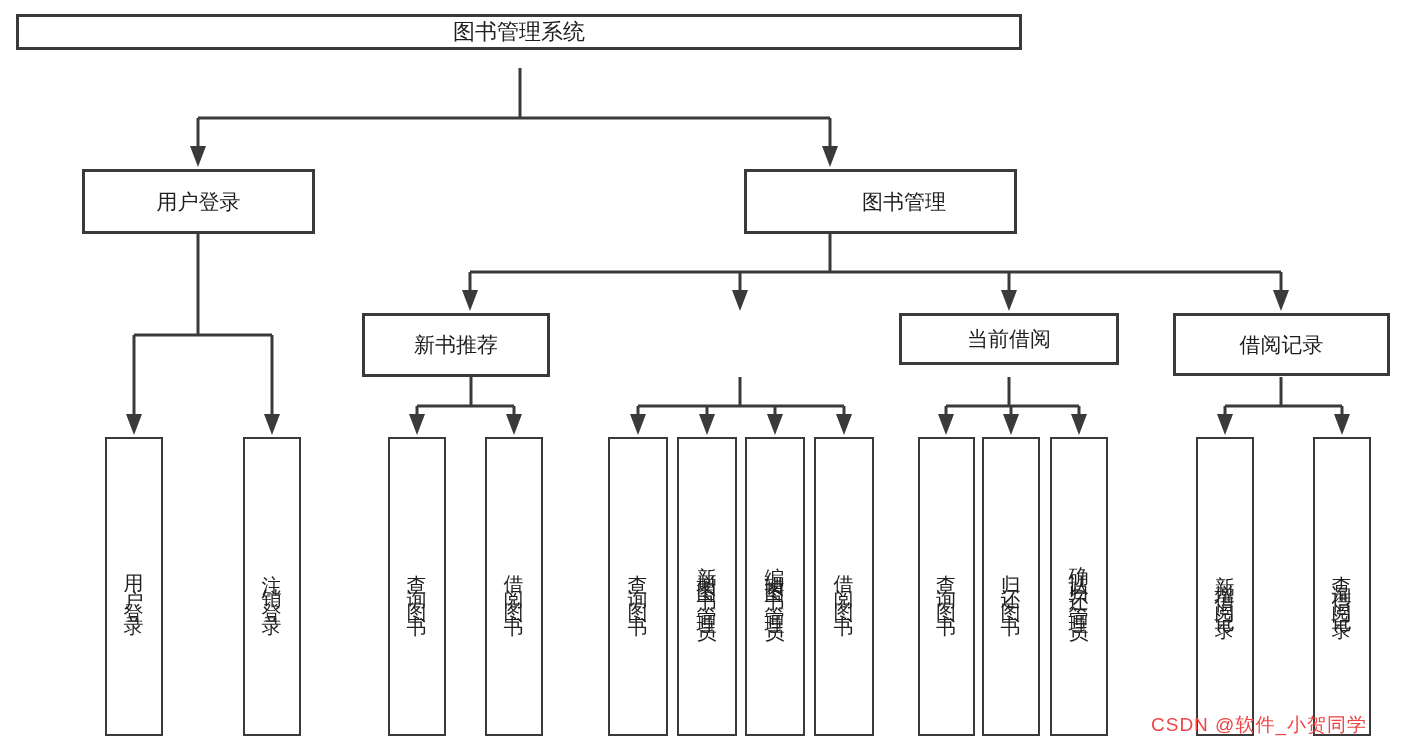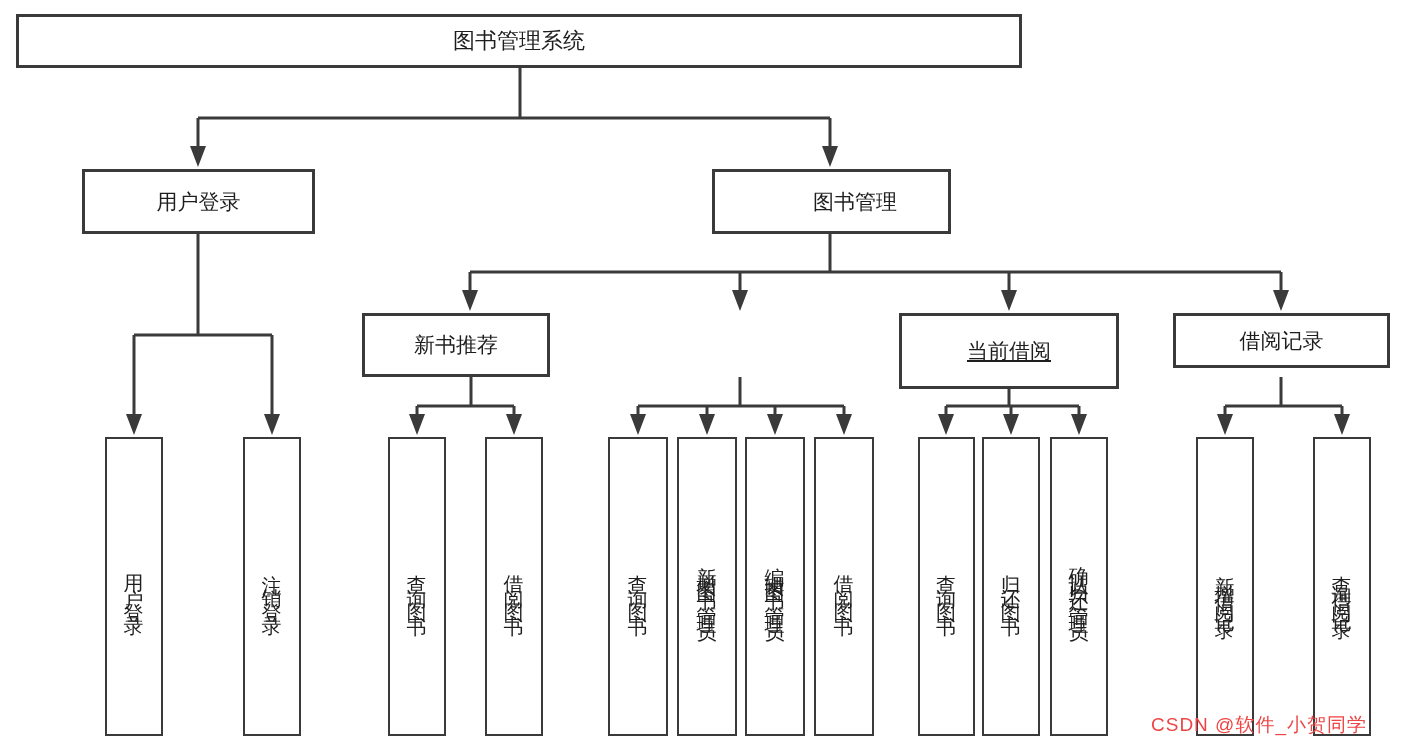--- a/index.html
+++ b/index.html
@@ -79,38 +79,38 @@
       M1001 290 L1017 290 L1009 311 Z  M1273 290 L1289 290 L1281 311 Z
       M126 414 L142 414 L134 435 Z  M264 414 L280 414 L272 435 Z
       M409 414 L425 414 L417 435 Z  M506 414 L522 414 L514 435 Z
       M630 414 L646 414 L638 435 Z  M699 414 L715 414 L707 435 Z
       M767 414 L783 414 L775 435 Z  M836 414 L852 414 L844 435 Z
       M938 414 L954 414 L946 435 Z  M1003 414 L1019 414 L1011 435 Z
       M1071 414 L1087 414 L1079 435 Z
       M1217 414 L1233 414 L1225 435 Z  M1334 414 L1350 414 L1342 435 Z"></path>
   </svg>
 
-  <div class="node root" style="left:16px; top:14px; width:1006px; height:54px;">
+  <div class="node root" style="left:16px; top:14px; width:1006px; height:36px;">
     <span>图书管理系统</span>
   </div>
 
   <div class="node h" style="left:82px; top:169px; width:233px; height:65px;">
     <span>用户登录</span>
   </div>
-  <div class="node h" style="left:712px; top:169px; width:239px; height:65px;padding-left:47px;">
+  <div class="node h" style="left:744px; top:169px; width:273px; height:65px;padding-left:47px;">
     <span>图书管理</span>
   </div>
 
   <div class="node h" style="left:362px; top:313px; width:188px; height:64px;">
     <span>新书推荐</span>
   </div>
-  <div class="node h" style="left:899px; top:313px; width:220px; height:76px;text-decoration:underline;">
+  <div class="node h" style="left:899px; top:313px; width:220px; height:52px;">
     <span>当前借阅</span>
   </div>
-  <div class="node h" style="left:1173px; top:313px; width:217px; height:55px;">
+  <div class="node h" style="left:1173px; top:313px; width:217px; height:63px;">
     <span>借阅记录</span>
   </div>
 
   <div class="node leaf s4" style="left:105px;">
     <span>用户登录</span>
   </div>
   <div class="node leaf s4" style="left:243px;">
     <span>注销登录</span>
   </div>
 

